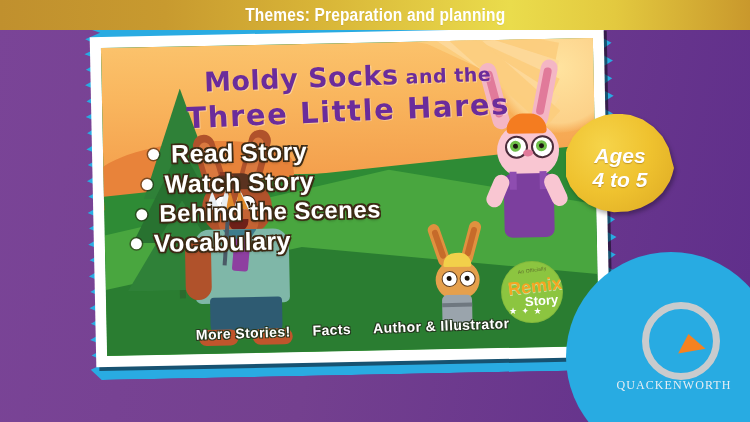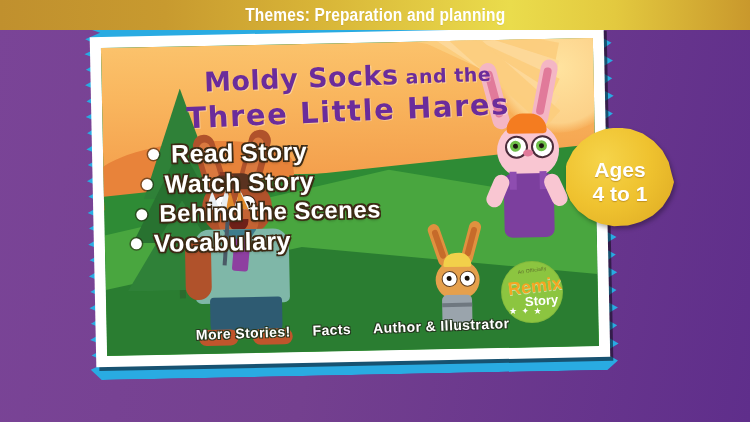--- a/index.html
+++ b/index.html
@@ -227,22 +227,23 @@
     transform:rotate(-1deg);
   }
   .card-link{
     color:#fff;font-weight:bold;font-size:14px;white-space:nowrap;
     letter-spacing:.4px;
     text-shadow:-1px -1px 0 #26381f,1px -1px 0 #26381f,-1px 1px 0 #26381f,1px 1px 0 #26381f;
   }
 
   
   .ages-badge{
-    position:absolute;left:566px;top:128px;width:108px;height:108px;z-index:30;
+    position:absolute;left:566px;top:114px;width:108px;height:108px;z-index:30;
     filter:drop-shadow(2px 3px 2px rgba(0,0,0,.3));
+    font-style:italic;
   }
   .ages-star{
     position:absolute;inset:0;
     background:radial-gradient(circle at 35% 30%,#F6D44A 0%,#EFC22F 45%,#D9A521 100%);
     clip-path:polygon(
       100% 50%,98.3% 56.3%,96.1% 62.2%,92.8% 67.6%,89.5% 72.8%,84.9% 77%,
       80.4% 81.1%,74.9% 84%,69.4% 86.9%,63.4% 88.6%,57.3% 90.3%,50.9% 90.6%,
       44.5% 90.9%,38.3% 89.8%,32.2% 88.7%,26.5% 86.3%,20.9% 83.9%,16.1% 80.2%,
       11.3% 76.6%,7.6% 71.9%,3.9% 67.2%,1.6% 61.8%,-0.7% 56.3%,-1.4% 50.5%,
       -2.1% 44.7%,-0.7% 38.6%,0.7% 32.5%,3.5% 27%,6.3% 21.6%,10.3% 17%,
@@ -432,19 +433,25 @@
     <div class="remix-top">An Officially</div>
     <div class="remix-main">Remix</div>
     <div class="remix-sub">Story</div>
     <div class="remix-stars">★ ✦ ★</div>
   </div>
 
   <div class="ages-badge">
     <div class="ages-star"></div>
     <div class="ages-text">
       <div>Ages</div>
-      <div>4 to 1</div>
+      <div>4 to 5</div>
     </div>
   </div>
 
 
+  <div class="logo-wrap">
+    <div class="logo-disc"></div>
+    <div class="logo-q"></div>
+    <div class="logo-tail"></div>
+    <div class="logo-text">QUACKENWORTH</div>
+  </div>
 
 </div>
 
 </body></html>

